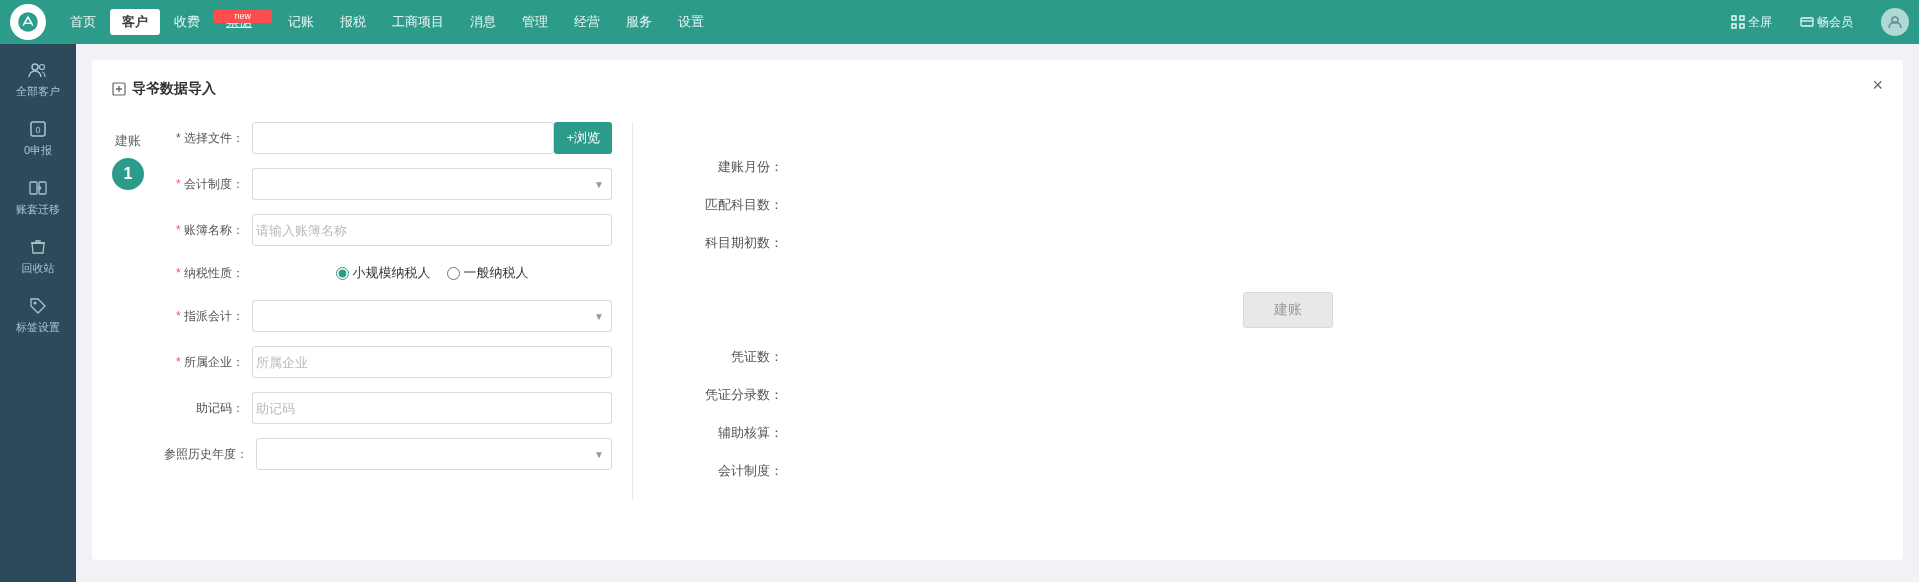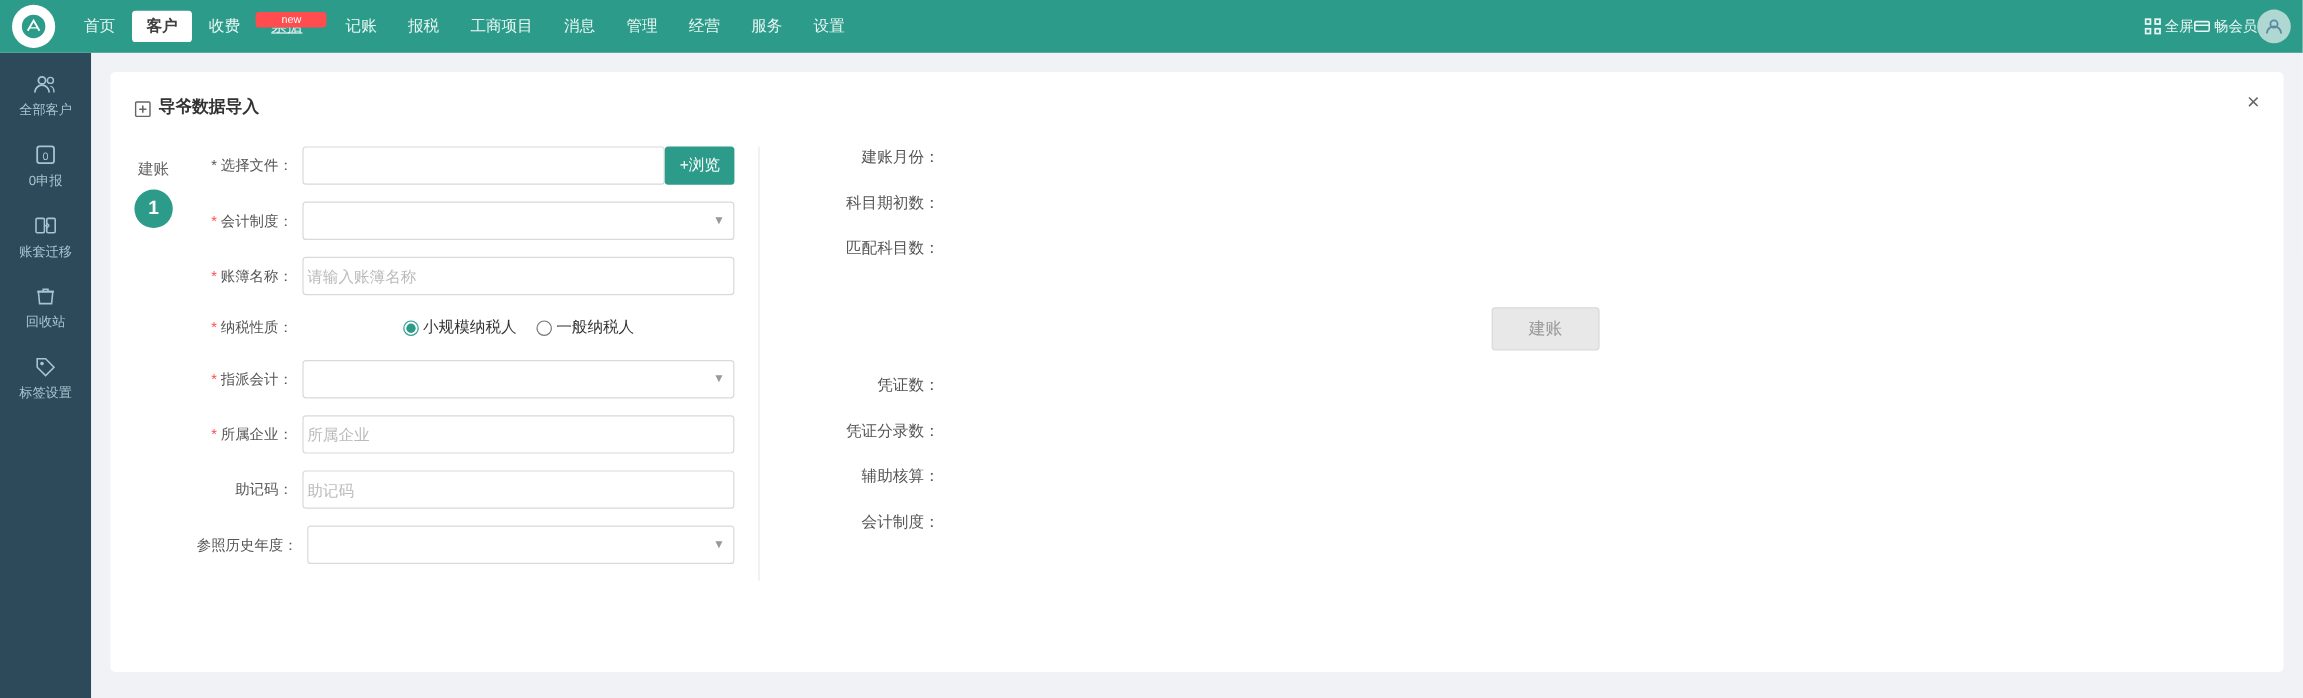--- a/index.html
+++ b/index.html
@@ -39,21 +39,21 @@
       white-space: nowrap;
     }
     .nav-item.active { background: #fff; color: #404040; font-weight: bold; text-align: center; }
     .nav-item .badge-new {
       position: absolute; top: 1px; right: 2px;
       background: #ff4d4f; color: #fff;
       font-size: 9px; padding: 1px 21px;
       border-radius: 3px; line-height: 1.2;
     }
     .nav-right {
-      display: flex; align-items: center; gap: 0;
+      display: flex; align-items: center; gap: 28px;
       margin-left: auto;
     }
     .nav-right-btn {
       color: #e8f7f5; font-size: 12px; cursor: pointer;
       display: flex; align-items: center; gap: 3px;
     }
     .avatar-circle {
       width: 28px; height: 28px; border-radius: 50%;
       background: #b0d8d2;
       display: flex; align-items: center; justify-content: center;
@@ -103,21 +103,21 @@
       border-radius: 4px;
       min-height: 500px;
       position: relative;
       padding: 20px;
     }
     .panel-title {
       font-size: 14px;
       font-weight: bold;
       color: #333;
       display: flex;
-      align-items: flex-end;
+      align-items: center;
       gap: 6px;
       margin-bottom: 24px;
     }
     .panel-close {
       position: absolute; top: 16px; right: 20px;
       font-size: 18px; cursor: pointer; color: #666;
       line-height: 1;
     }
 
     
@@ -125,20 +125,21 @@
       display: flex;
       gap: 0;
     }
     .form-left {
       flex: 1;
       max-width: 500px;
     }
     .form-right {
       flex: 1;
       padding-left: 40px;
+      margin-top: 36px;
     }
 
     
     .step-section {
       display: flex;
       align-items: flex-start;
       gap: 20px;
     }
     .step-badge-col {
       display: flex;
@@ -472,25 +473,25 @@
         </div>
 
         <div class="divider-v"></div>
 
         <div class="form-right">
           <div class="right-label-row">
             <span class="right-label">建账月份：</span>
             <span class="right-value"></span>
           </div>
           <div class="right-label-row">
+            <span class="right-label">匹配科目数：</span>
+            <span class="right-value"></span>
+          </div>
+          <div class="right-label-row">
             <span class="right-label">科目期初数：</span>
-            <span class="right-value"></span>
-          </div>
-          <div class="right-label-row">
-            <span class="right-label">匹配科目数：</span>
             <span class="right-value"></span>
           </div>
 
           <div style="display:flex; justify-content:center; margin: 10px 0 20px 0;">
             <button class="btn-build">建账</button>
           </div>
 
           <div class="right-label-row">
             <span class="right-label">凭证数：</span>
             <span class="right-value"></span>

